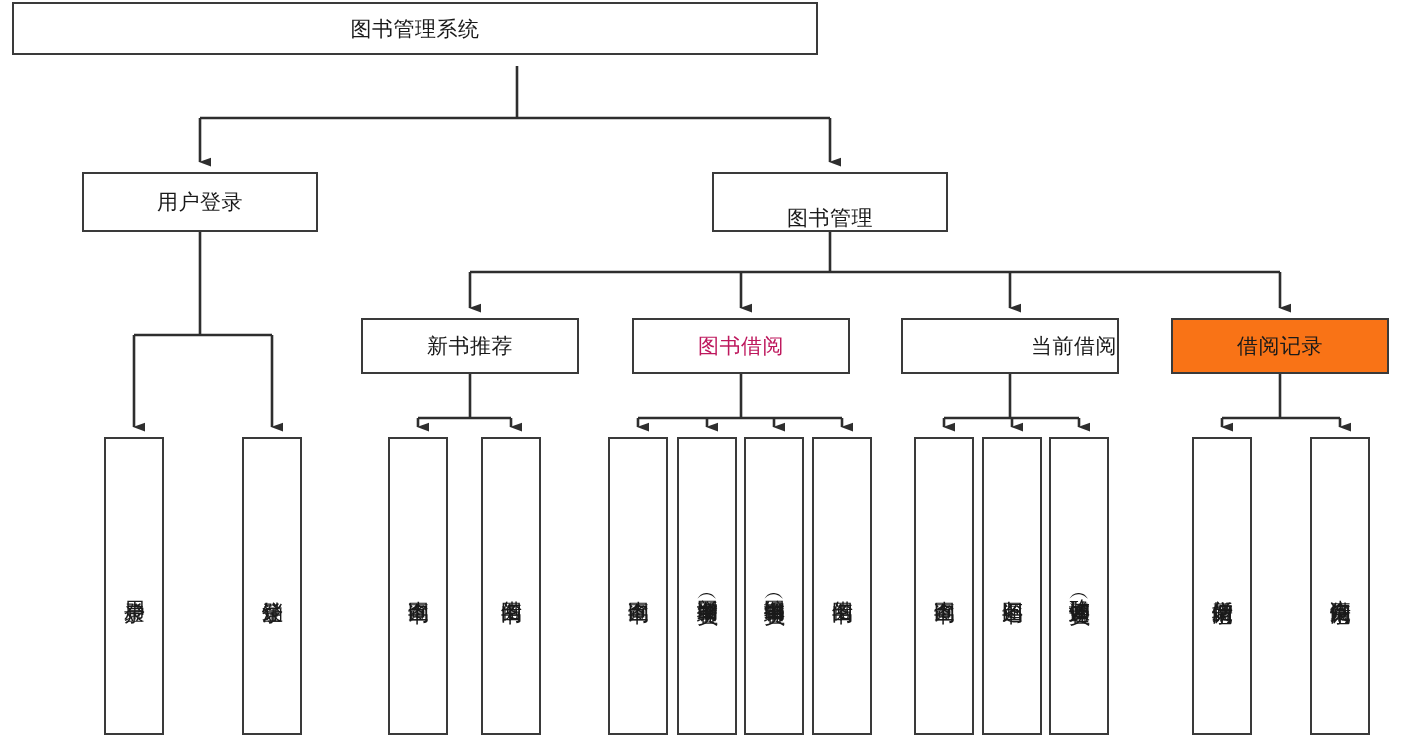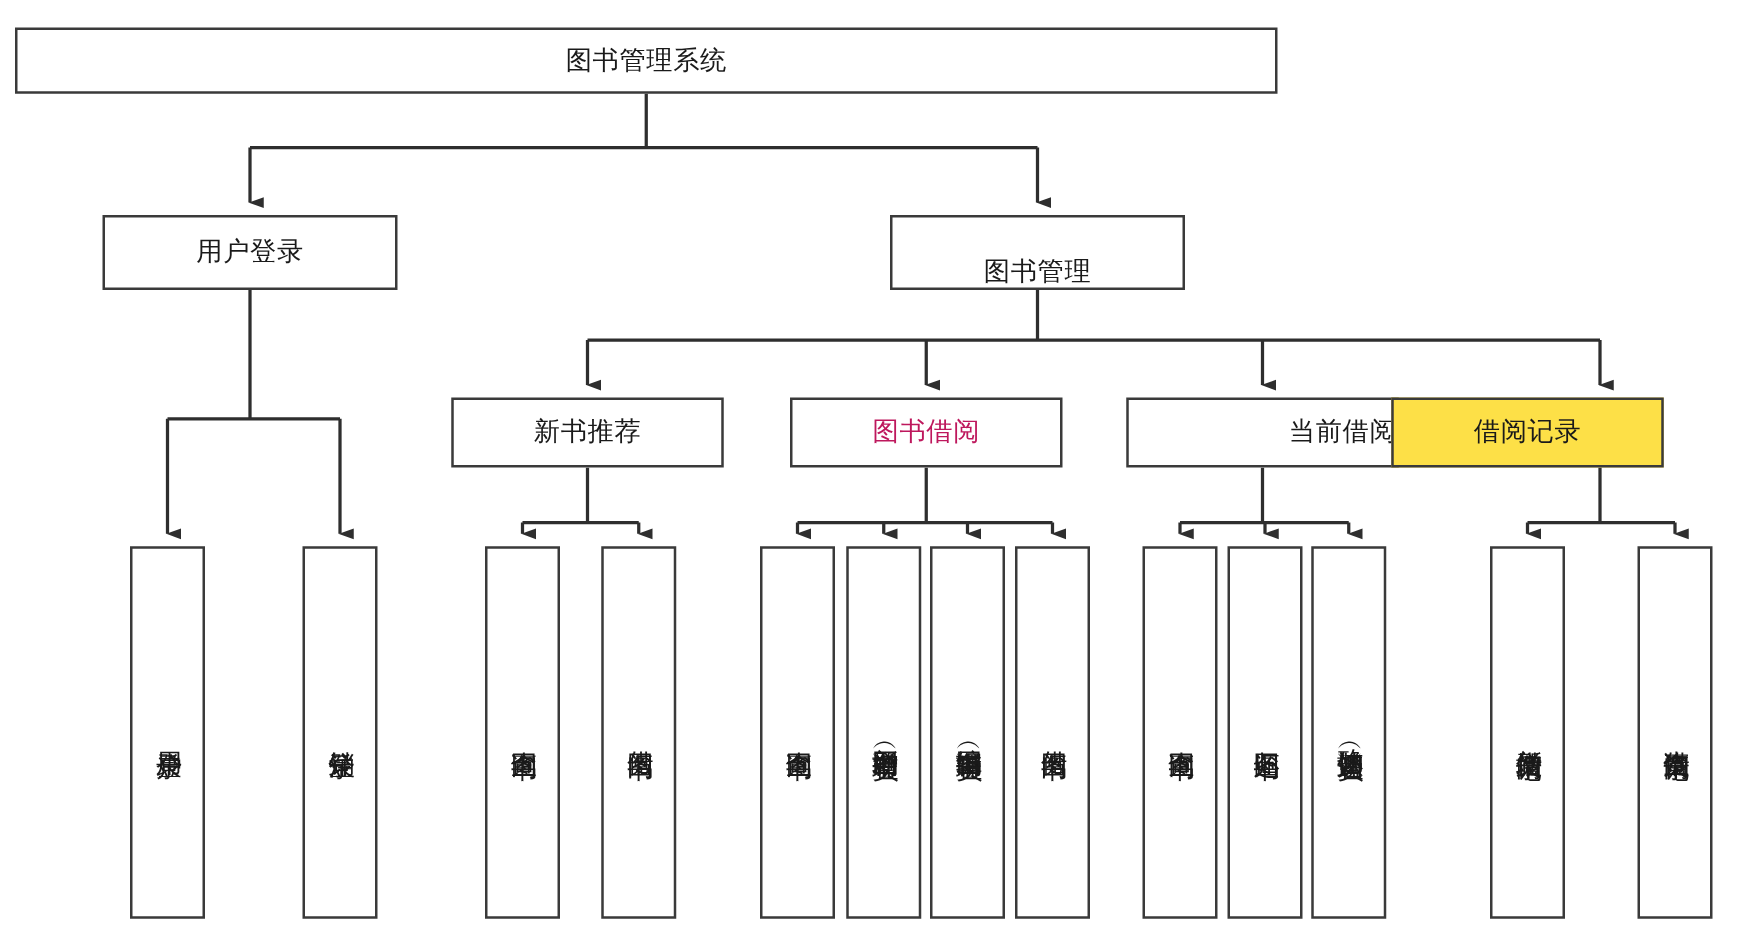--- a/index.html
+++ b/index.html
@@ -108,39 +108,39 @@
         <path d="M1012,418 L1012,427" marker-end="url(#arrowhead)"></path>
         <path d="M1079,418 L1079,427" marker-end="url(#arrowhead)"></path>
         <path d="M1280,374 L1280,418"></path>
         <path d="M1222,418 L1340,418"></path>
         <path d="M1222,418 L1222,427" marker-end="url(#arrowhead)"></path>
         <path d="M1340,418 L1340,427" marker-end="url(#arrowhead)"></path>
       </g>
   </svg>
 
   <div id="node-layer">
-      <div class="node" style="left: 12px; top: 22px; width: 1010px; height: 53px; border-color: rgb(58, 58, 58); background: rgb(255, 255, 255);">
+      <div class="node" style="left: 12px; top: 2px; width: 806px; height: 53px; border-color: rgb(58, 58, 58); background: rgb(255, 255, 255);">
         <span class="label-h" style="color: rgb(26, 26, 26);">图书管理系统</span>
       </div>
       <div class="node" style="left: 82px; top: 172px; width: 236px; height: 60px; border-color: rgb(58, 58, 58); background: rgb(255, 255, 255);">
         <span class="label-h" style="color: rgb(26, 26, 26);">用户登录</span>
       </div>
       <div class="node" style="left: 712px; top: 172px; width: 236px; height: 60px; border-color: rgb(58, 58, 58); background: rgb(255, 255, 255);">
         <span class="label-h" style="color: rgb(26, 26, 26); margin-top: 32px;">图书管理</span>
       </div>
       <div class="node" style="left: 361px; top: 318px; width: 218px; height: 56px; border-color: rgb(58, 58, 58); background: rgb(255, 255, 255);">
         <span class="label-h" style="color: rgb(26, 26, 26); text-align: right;">新书推荐</span>
       </div>
       <div class="node" style="left: 632px; top: 318px; width: 218px; height: 56px; border-color: rgb(58, 58, 58); background: rgb(255, 255, 255);">
         <span class="label-h" style="color: #be185d;">图书借阅</span>
       </div>
       <div class="node" style="left: 901px; top: 318px; width: 218px; height: 56px; border-color: rgb(58, 58, 58); background: rgb(255, 255, 255); justify-content: flex-end;">
         <span class="label-h" style="color: rgb(26, 26, 26);">当前借阅</span>
       </div>
-      <div class="node" style="left: 1113px; top: 318px; width: 218px; height: 56px; border-color: rgb(58, 58, 58); background: #fde047;">
+      <div class="node" style="left: 1171px; top: 318px; width: 218px; height: 56px; border-color: rgb(58, 58, 58); background: #f97316;">
         <span class="label-h" style="color: rgb(26, 26, 26);">借阅记录</span>
       </div>
       <div class="node vertical" style="left: 104px; top: 437px; width: 60px; height: 298px; border-color: rgb(58, 58, 58); background: rgb(255, 255, 255);">
         <span class="label-v" style="color: rgb(26, 26, 26);">用户登录</span>
       </div>
       <div class="node vertical" style="left: 242px; top: 437px; width: 60px; height: 298px; border-color: rgb(58, 58, 58); background: rgb(255, 255, 255);">
         <span class="label-v" style="color: rgb(26, 26, 26);">注销登录</span>
       </div>
       <div class="node vertical" style="left: 388px; top: 437px; width: 60px; height: 298px; border-color: rgb(58, 58, 58); background: rgb(255, 255, 255);">
         <span class="label-v" style="color: rgb(26, 26, 26);">查询图书</span>

